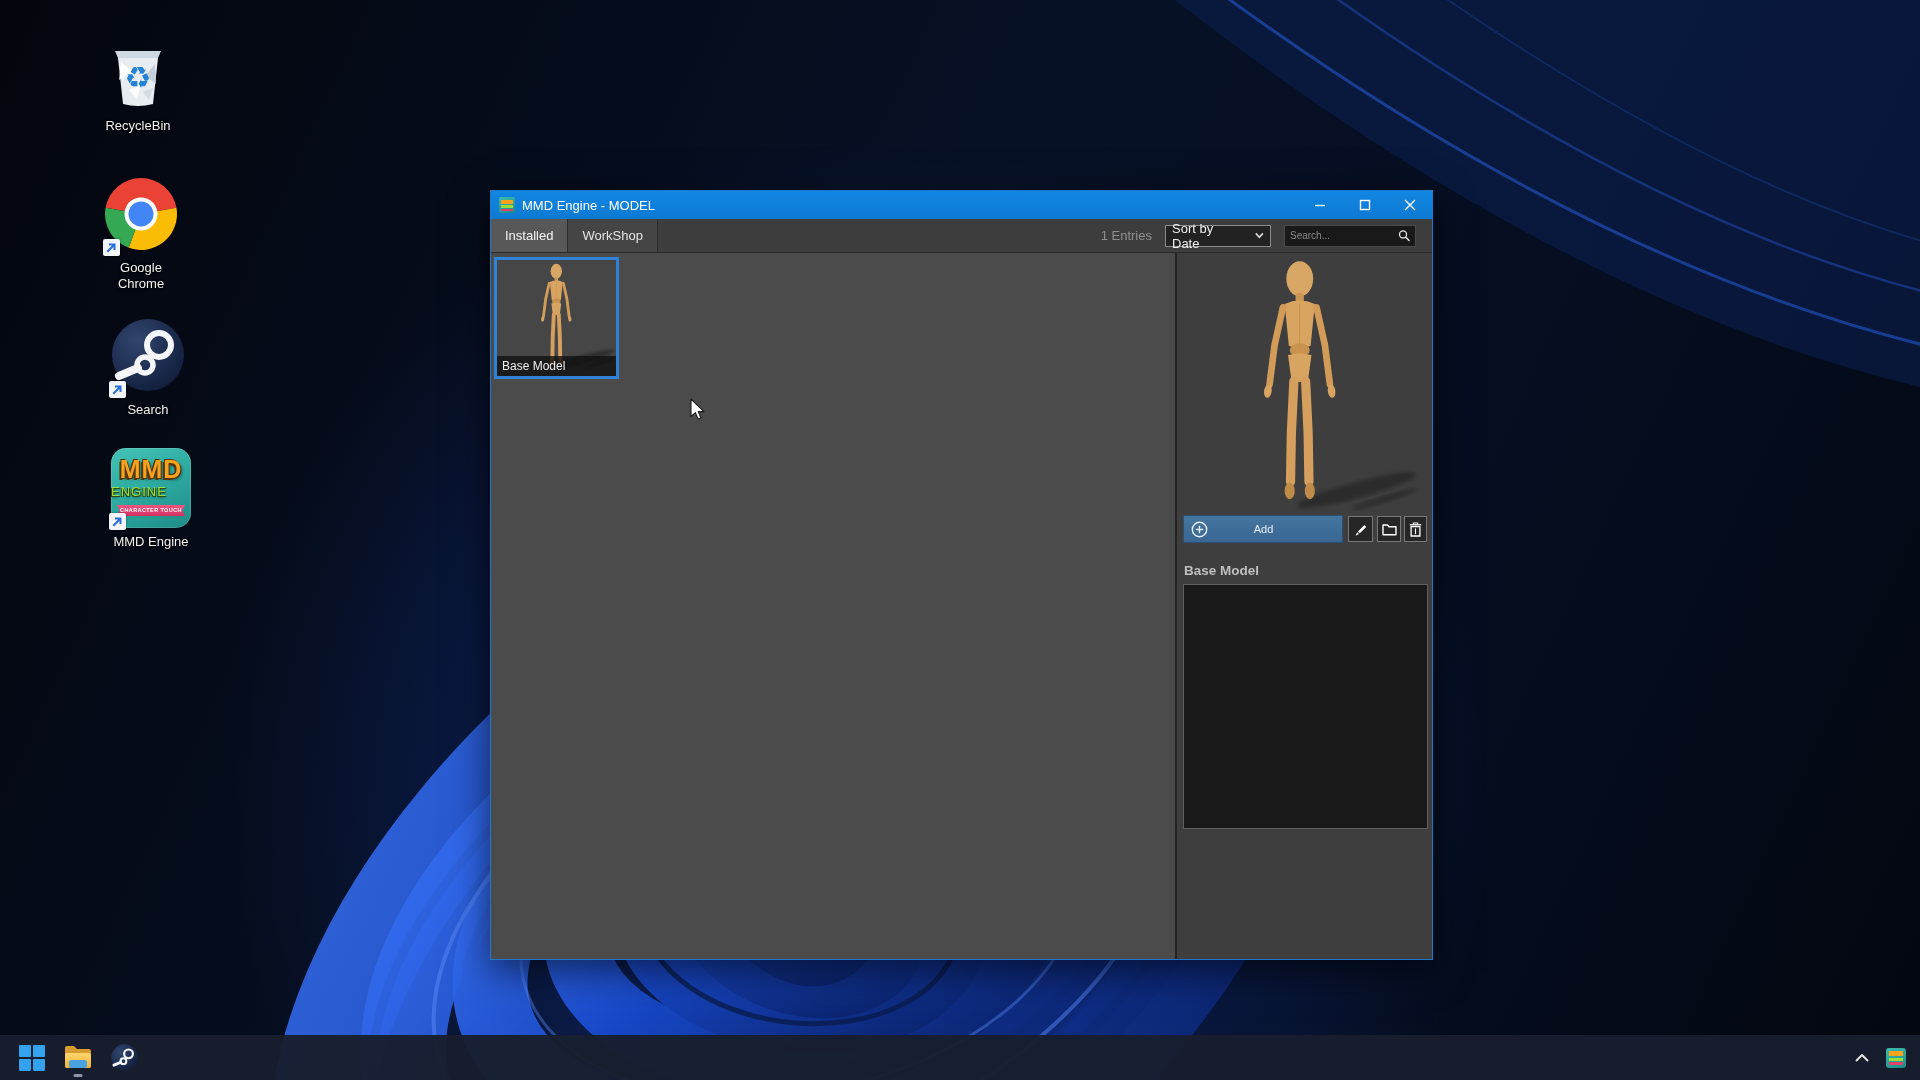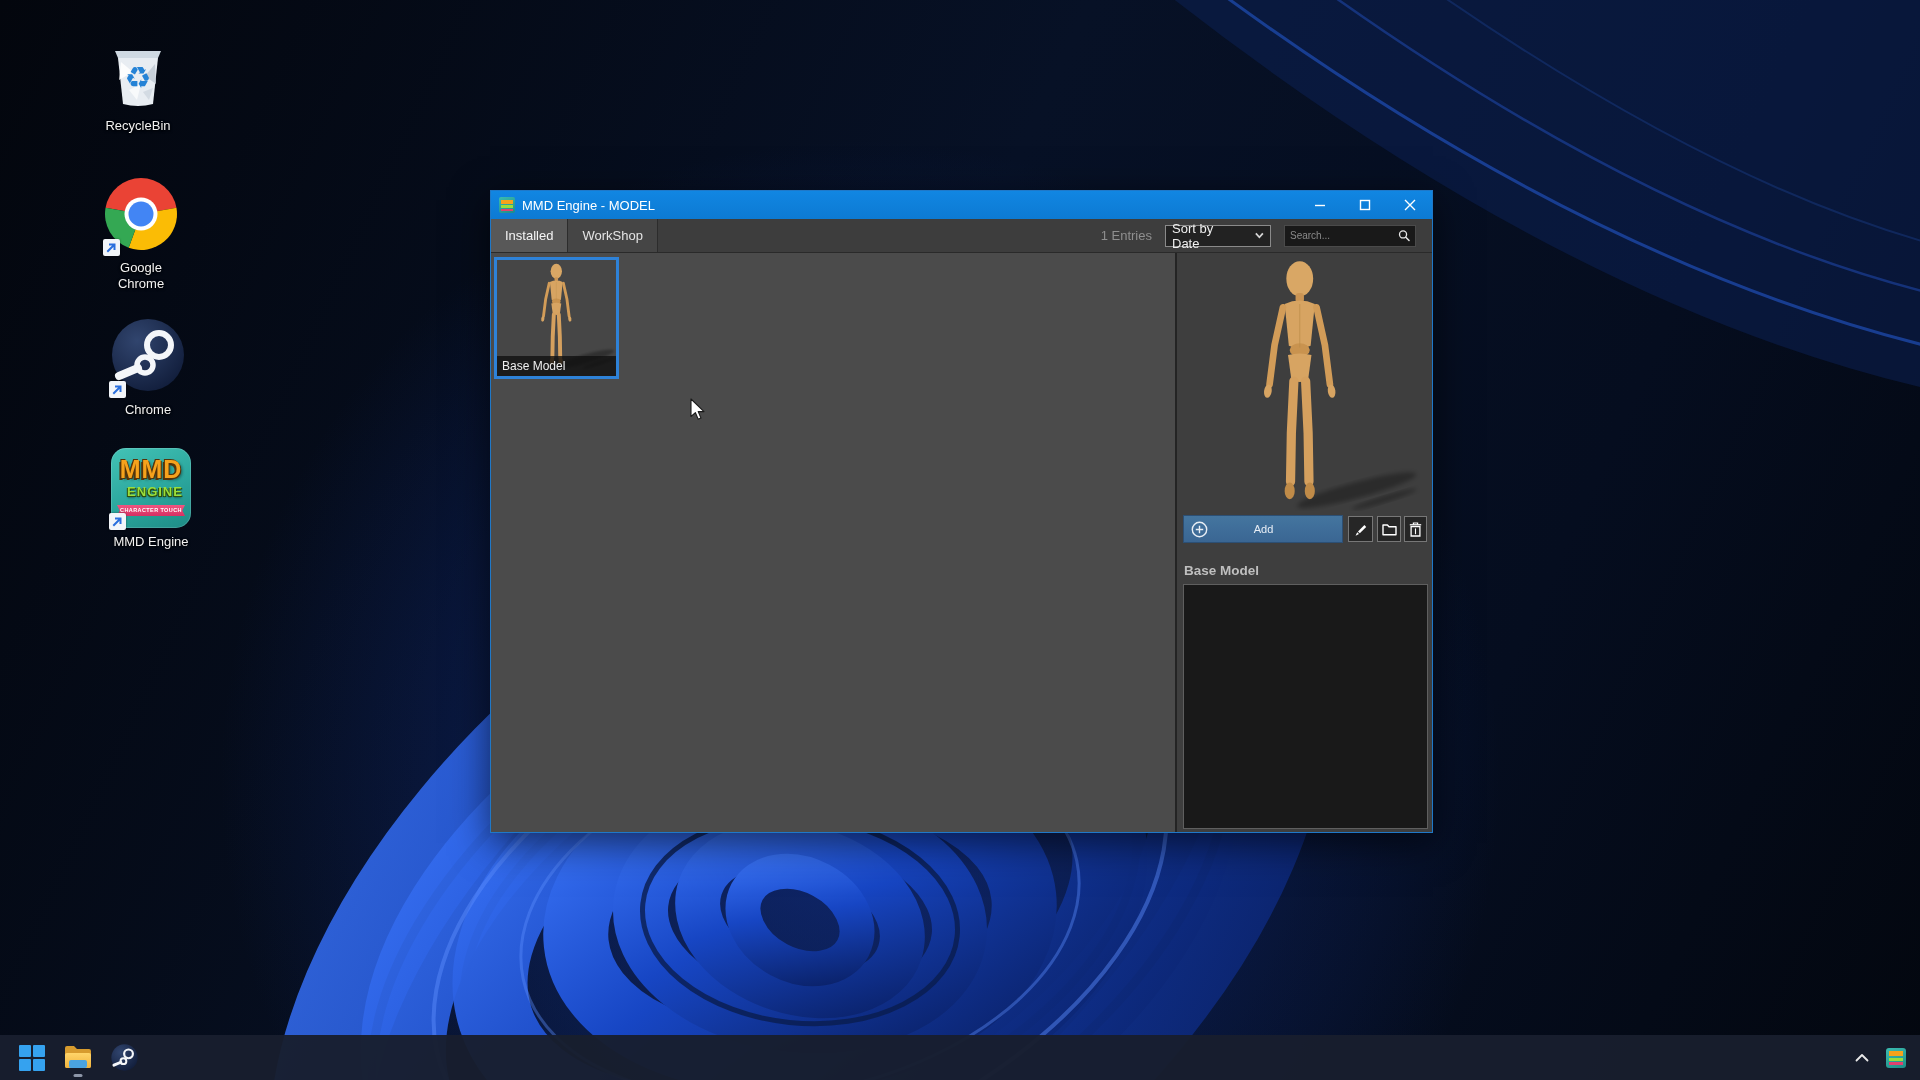--- a/index.html
+++ b/index.html
@@ -22,36 +22,36 @@
   
   .bin { width:62px; height:66px; }
 
   
   .mmd-big { width:80px; height:80px; border-radius:15px; position:relative; overflow:hidden;
     background:linear-gradient(155deg,#43c3b6 0%,#2ba69d 55%,#1e8c86 100%);
     box-shadow:inset 0 0 0 1px rgba(255,255,255,.15); }
   .mmd-big .t1 { position:absolute; top:7px; left:0; right:0; text-align:center;
     font-size:25px; font-weight:bold; letter-spacing:1px; color:#f6a21c;
     text-shadow:-2px 2px 0 #54340b, 1px 1px 0 #54340b, -1px -1px 0 #54340b, 2px 2px 3px rgba(0,0,0,.4); }
-  .mmd-big .t2 { position:absolute; top:36px; left:0; right:0; text-align:center;
-    font-size:13px; font-weight:bold; letter-spacing:1px; color:#9ade3b;
-    text-shadow:-1px 1px 0 #2c4d0e, 1px 1px 0 #2c4d0e, 0 2px 2px rgba(0,0,0,.4);padding-left:8px; }
+  .mmd-big .t2 { position:absolute; top:36px; left:0; right:0; text-align:left;
+    font-size:13px; font-weight:normal; letter-spacing:1px; color:#9ade3b;
+    text-shadow:-1px 1px 0 #2c4d0e, 1px 1px 0 #2c4d0e, 0 2px 2px rgba(0,0,0,.4); }
   .mmd-big .ribbon { position:absolute; left:6px; right:6px; bottom:12px; height:11px;
     background:linear-gradient(180deg,#f05580,#d63063); color:#fff; font-size:5.5px; font-weight:bold;
     letter-spacing:.4px; text-align:center; line-height:11px;
     clip-path:polygon(0 0,100% 0,96% 50%,100% 100%,0 100%,4% 50%); }
 
   .mmd-mini { position:relative; background:linear-gradient(155deg,#3bbcb0,#1e8c86); overflow:hidden; }
   .mmd-mini i { position:absolute; left:15%; right:15%; display:block; }
   .mmd-mini .s1 { top:18%; height:26%; background:#f6a21c; }
   .mmd-mini .s2 { top:50%; height:16%; background:#9ade3b; }
   .mmd-mini .s3 { top:72%; height:14%; background:#e0416f; }
 
   
-  .win { position:absolute; left:490px; top:190px; width:943px; height:643px;
+  .win { position:absolute; left:490px; top:190px; width:943px; height:770px;
     border:1px solid #1f78c8; background:#3f3f3f; box-shadow:0 10px 36px rgba(0,0,0,.6);
     display:flex; flex-direction:column; }
   .titlebar { height:28px; background:linear-gradient(180deg,#1186e2,#0d7ad3); display:flex;
     align-items:center; flex:0 0 auto; }
   .titlebar .w-icon { width:16px; height:16px; margin-left:8px; border-radius:2px; }
   .titlebar .w-title { color:#fff; font-size:13px; margin-left:7px; flex:1 1 auto;
     white-space:nowrap; }
   .winbtn { width:45px; height:28px; display:flex; align-items:center; justify-content:center; }
 
   .toolbar { height:34px; background:#3d3d3d; border-bottom:1px solid #2a2a2a; display:flex;
@@ -220,21 +220,21 @@
         <circle cx="48" cy="27" r="12" fill="none" stroke="#f4f6f9" stroke-width="6"></circle>
         <circle cx="34" cy="47" r="8" fill="none" stroke="#f4f6f9" stroke-width="5.5"></circle>
         <path d="M8,58 L27,50" stroke="#f4f6f9" stroke-width="8" stroke-linecap="round"></path>
       </svg>
       <span class="shortcut-arrow">
         <svg width="11" height="11" viewBox="0 0 11 11">
             <path d="M2,9 L8,3 M4,2.5 H8.5 V7" stroke="#2a6fdd" stroke-width="2" fill="none" stroke-linecap="square"></path>
           </svg>
       </span>
     </div>
-    <div class="lbl">Chrome</div>
+    <div class="lbl">Search</div>
   </div>
 
   <div class="desktop-icon" style="left:96px; top:448px;">
     <div class="ic">
       <div class="mmd-big">
         <div class="t1">MMD</div>
         <div class="t2">ENGINE</div>
         <div class="ribbon">CHARACTER TOUCH SYSTEM</div>
       </div>
       <span class="shortcut-arrow">

